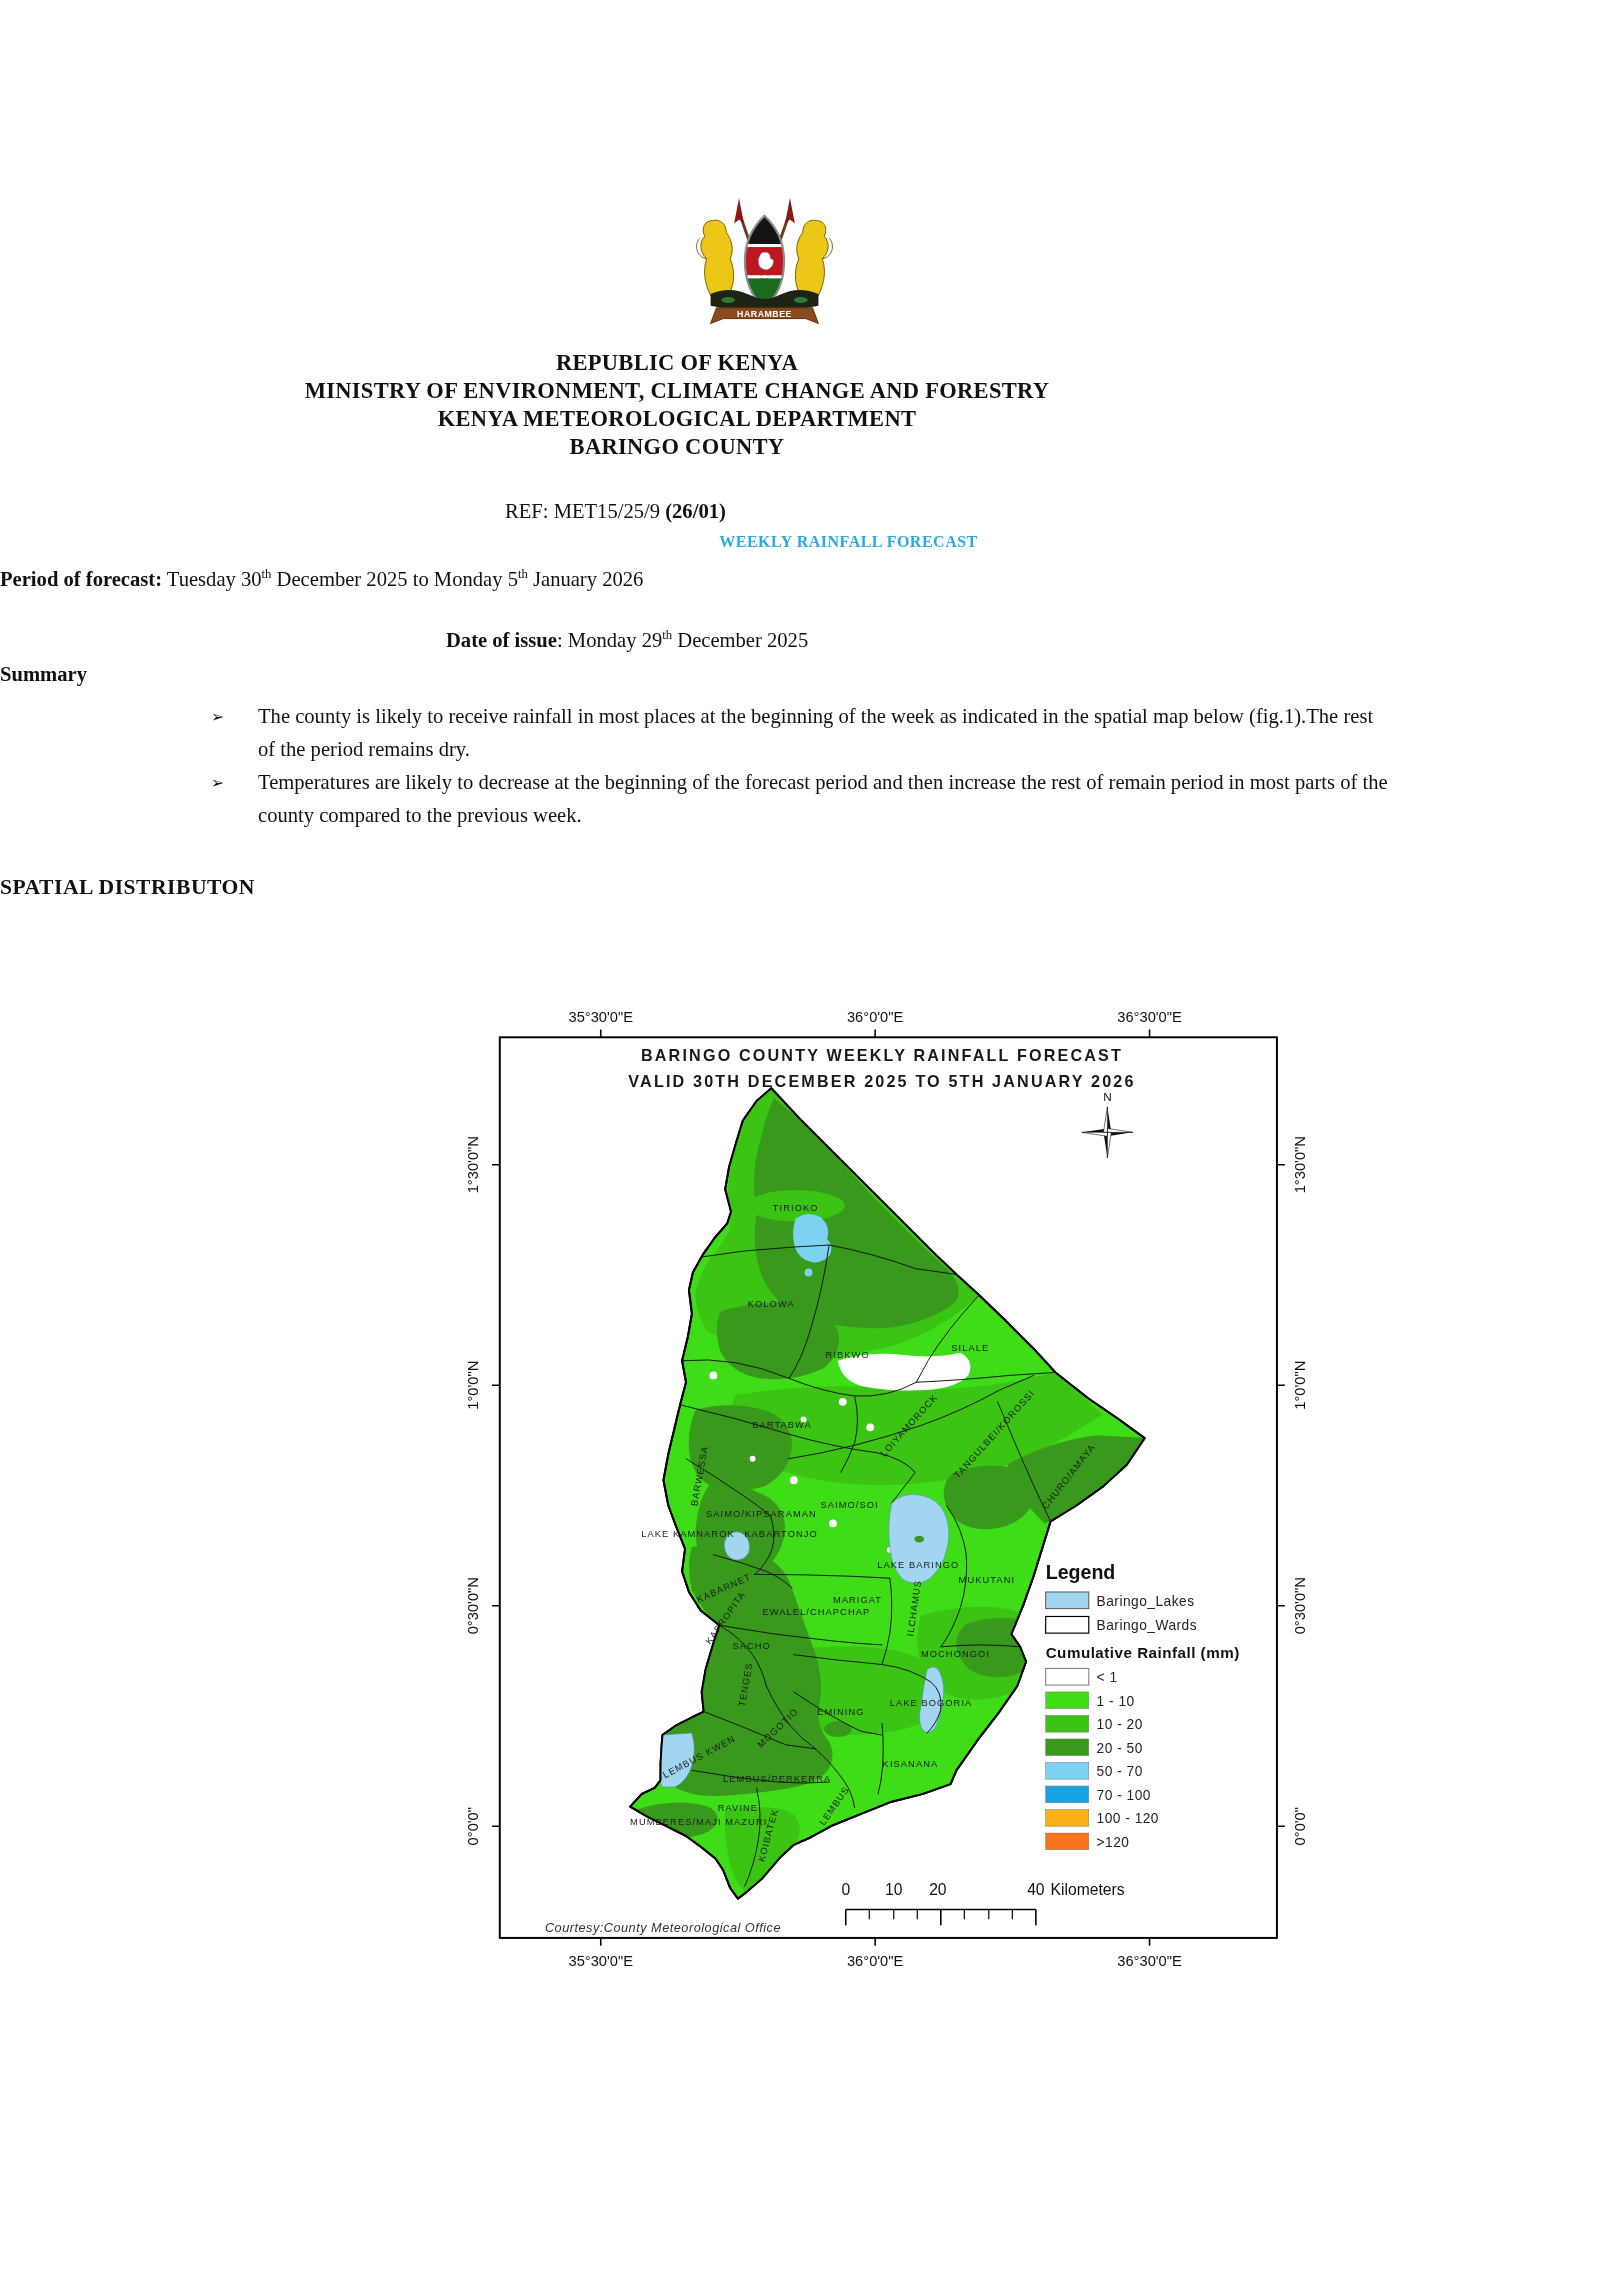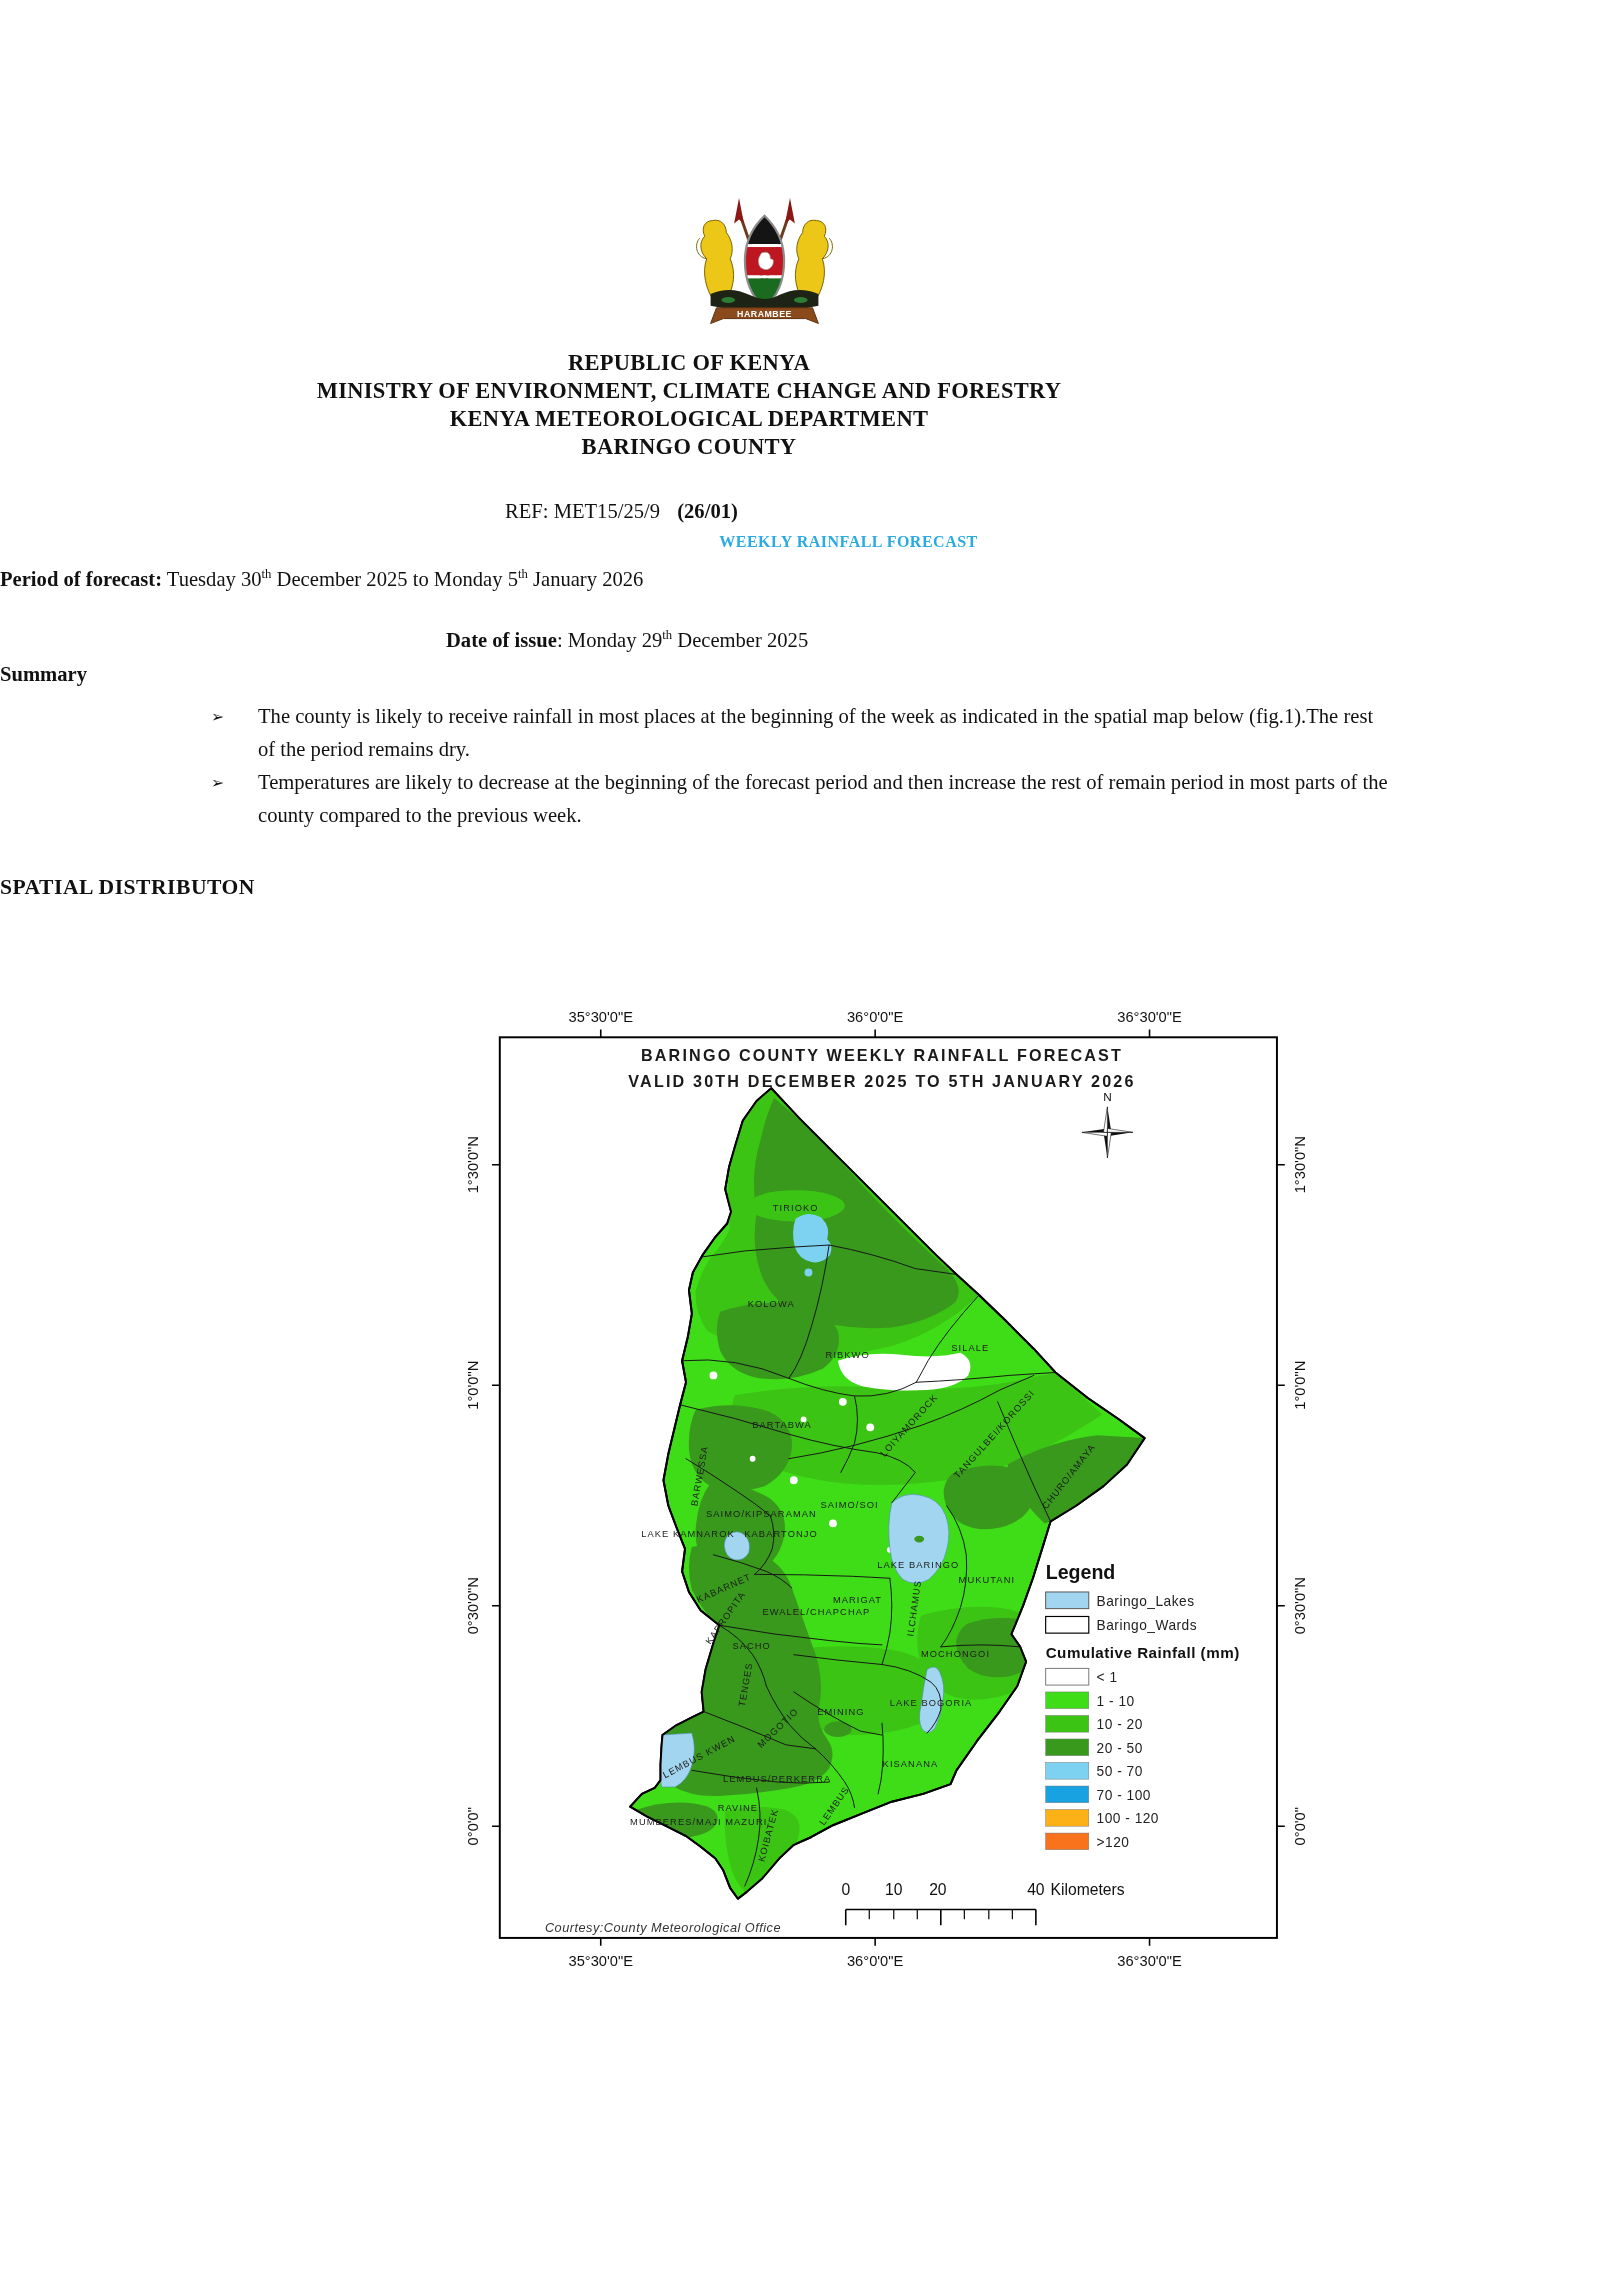--- a/index.html
+++ b/index.html
@@ -2,24 +2,24 @@
 <html><head>
 <meta charset="utf-8">
 <style>
   html,body{margin:0;padding:0;background:#e8e8e8;}
   .page{
     position:relative;width:1621px;height:2293px;margin:0 auto;background:#ffffff;
     font-family:"Liberation Serif", serif;color:#111;overflow:hidden;
   }
   .abs{position:absolute;}
   
-  .hdr{left:16px;top:349px;width:1346px;text-align:center;font-weight:bold;
+  .hdr{left:4px;top:349px;width:1346px;text-align:center;font-weight:bold;
        font-size:22.5px;line-height:28px;letter-spacing:0.3px;}
   .ref-line{left:505px;top:500px;font-size:20.6px;}
-  .ref-line b{font-weight:bold;margin-left:12px;}
+  .ref-line b{font-weight:bold;}
   .weekly{left:0;top:533px;width:1621px;text-align:center;font-weight:bold;
           font-size:16px;color:#29abe2;letter-spacing:0.5px;margin-left:38px;}
   .period{left:0;top:567px;width:1621px;font-size:20.6px;}
   .period sup,.issue sup{font-size:12.7px;}
   .issue{left:446px;top:628px;font-size:20.6px;}
   .sumhead{left:0;top:663px;width:1621px;text-align:left;font-weight:bold;font-size:20.6px;}
   .bullets{left:211px;top:700px;width:1181px;font-size:20.6px;line-height:33px;}
   .bullet-item{display:flex;align-items:flex-start;}
   .bullet-marker{width:47px;flex:0 0 47px;font-family:"DejaVu Sans",sans-serif;
                  font-size:15.7px;line-height:33px;}

